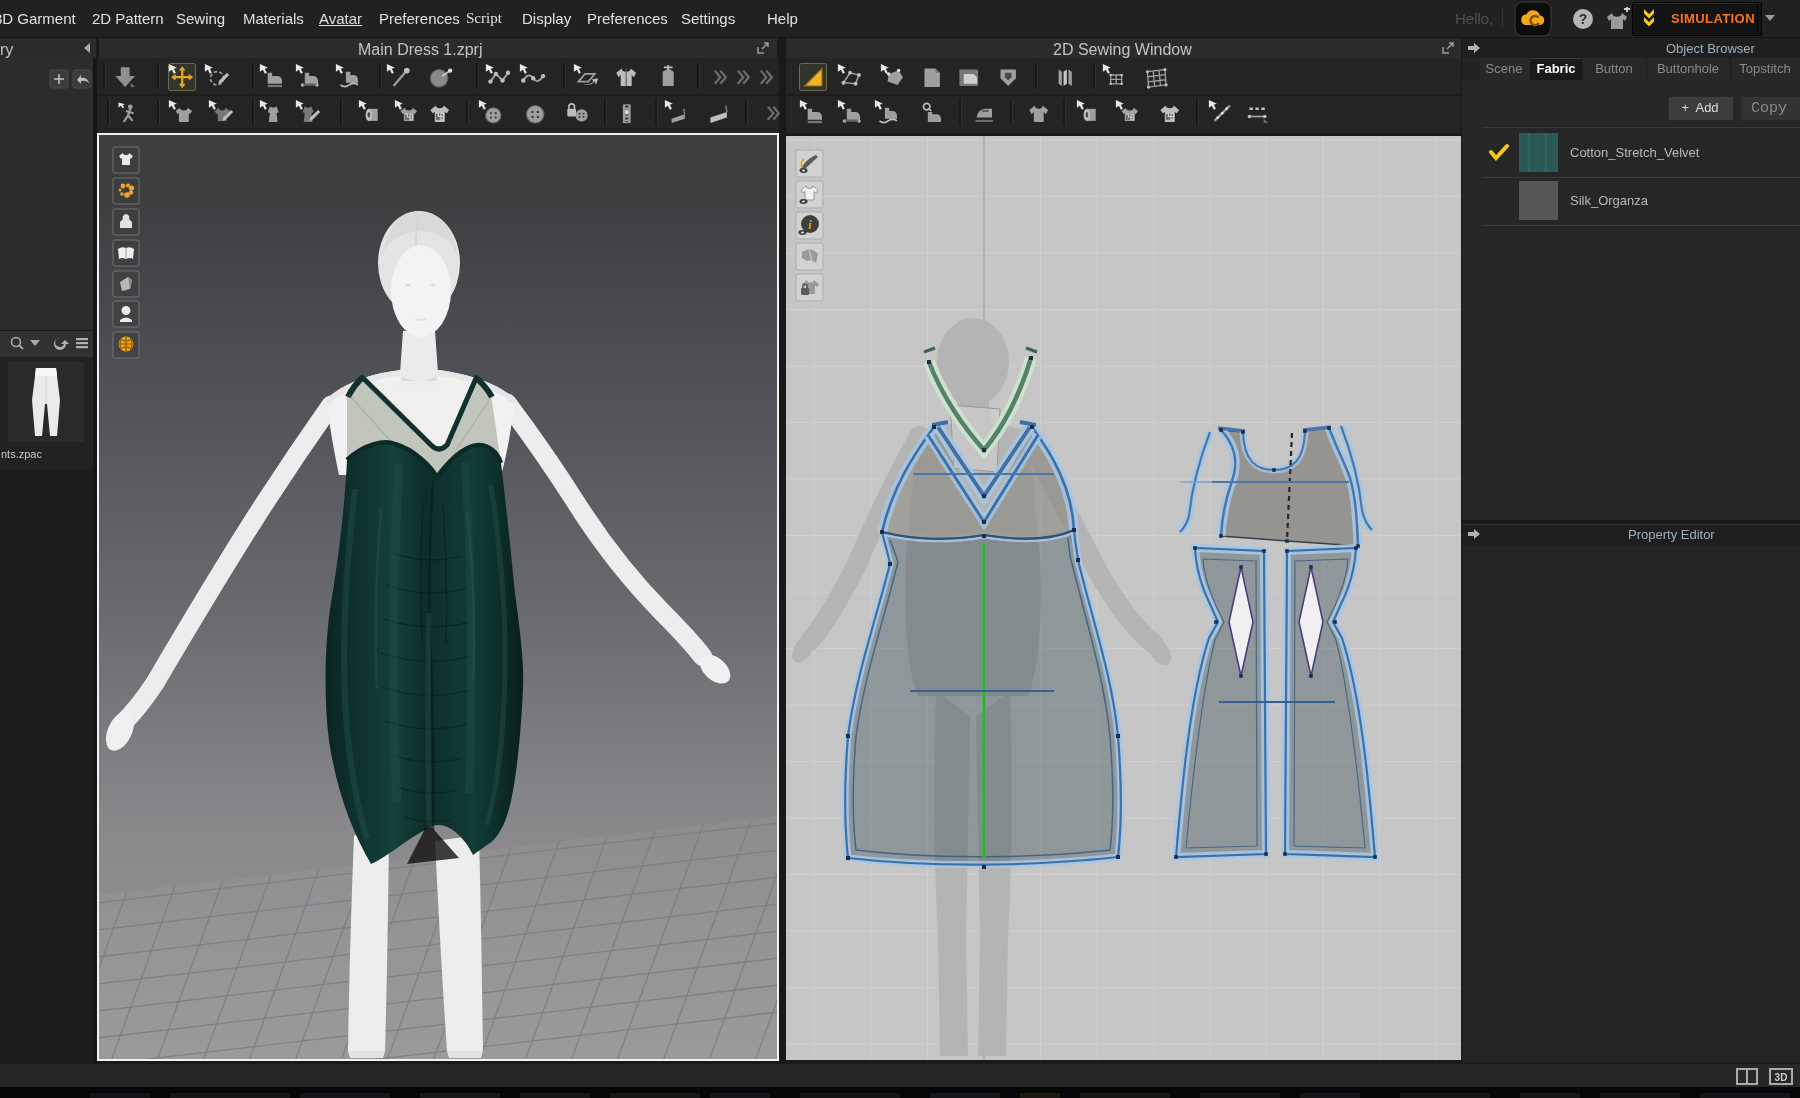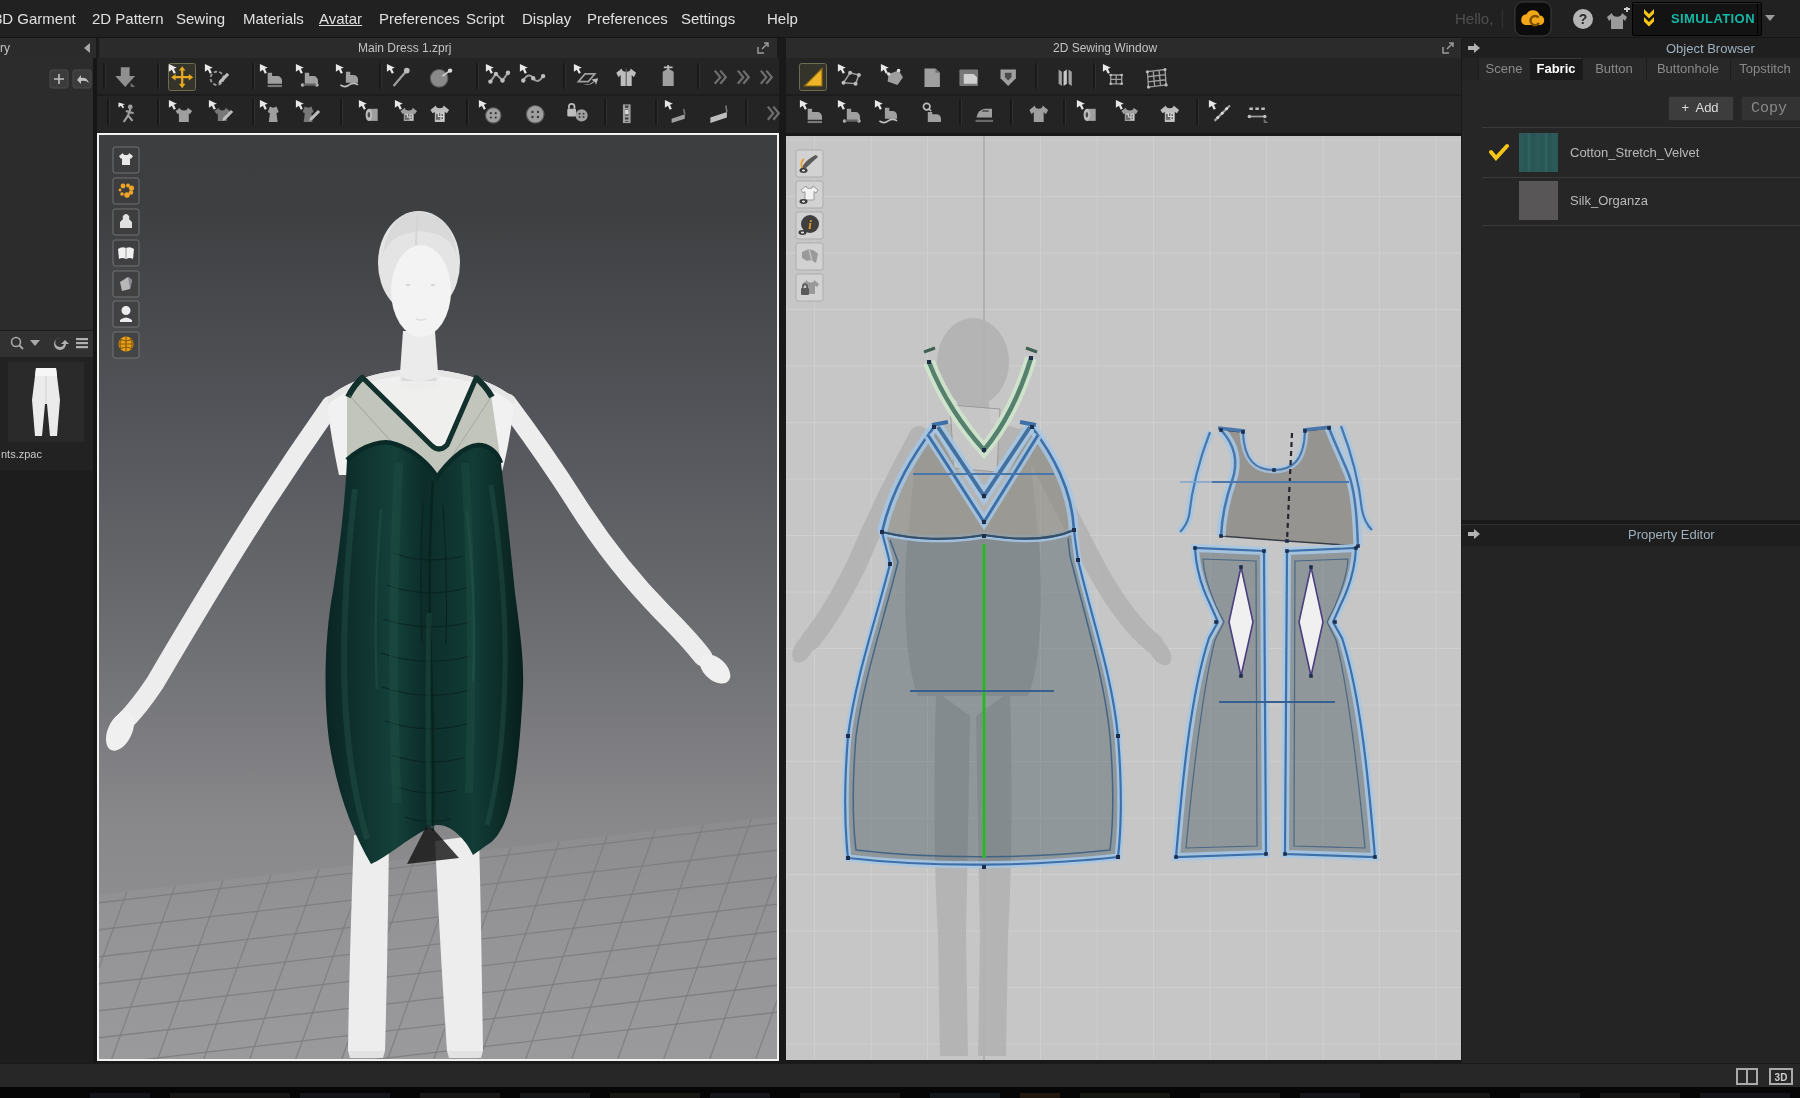--- a/index.html
+++ b/index.html
@@ -1,29 +1,29 @@
 <!DOCTYPE html>
 <html><head><meta charset="utf-8">
 <style>
 html,body{margin:0;padding:0;background:#191919;width:1800px;height:1098px;overflow:hidden;
  font-family:"Liberation Sans",sans-serif;}
 #page{position:relative;width:1800px;height:1098px;background:#191919;}
 .abs{position:absolute;}
 .menu{color:#e0e0e0;font-size:15px;line-height:37px;position:absolute;top:0;}
-.ttext{color:#c3c3c3;font-size:12px;}
+.ttext{color:#c3c3c3;font-size:16px;}
 </style></head><body>
 <div id="page">
 <div class="abs" style="left:0px;top:0px;width:1800px;height:37px;background:#212121;border-bottom:1px solid #151515;"></div>
 <span class="menu" style="left:-6px;">3D Garment</span>
 <span class="menu" style="left:92px;">2D Pattern</span>
 <span class="menu" style="left:176px;">Sewing</span>
 <span class="menu" style="left:243px;">Materials</span>
 <span class="menu" style="left:319px;text-decoration:underline;">Avatar</span>
 <span class="menu" style="left:379px;">Preferences</span>
-<span class="menu" style="left:466px;">Script</span>
+<span class="menu" style="left:466px;font-family:Liberation Serif, serif;">Script</span>
 <span class="menu" style="left:522px;">Display</span>
 <span class="menu" style="left:587px;">Preferences</span>
 <span class="menu" style="left:681px;">Settings</span>
 <span class="menu" style="left:751px;margin-left:16px;">Help</span>
 <span class="menu" style="left:1455px;color:#4f4f4f;">Hello,</span>
 <div class="abs" style="left:1502px;top:9px;width:1px;height:19px;background:#333;"></div>
 <svg class="abs" style="left:1514px;top:1px;" width="38" height="36" viewBox="0 0 38 36">
 <rect x="1" y="1" width="36" height="34" rx="8" fill="#0c0c0c" stroke="#3c3c3c"></rect>
 <path d="M11 24 a5.5 5.5 0 0 1 1.5 -10.7 a7 7 0 0 1 13.2 1.2 a4.8 4.8 0 0 1 1 9.4 z" fill="#f4a718"></path>
 <path d="M24.5 16.5 a4.6 4.6 0 1 0 0.5 5.5" fill="none" stroke="#7a5200" stroke-width="2.4"></path>
@@ -34,21 +34,21 @@
 </svg>
 <svg class="abs" style="left:1603px;top:7px;" width="28" height="24" viewBox="0 0 28 24">
 <path d="M9 6 L4 10 L6 14 L8 12 L8 22 L20 22 L20 12 L22 14 L24 10 L19 6 a4 3 0 0 1 -10 0 z" fill="#9a9a9a"></path>
 <path d="M21 2 h6 M24 -1 v6" stroke="#cfcfcf" stroke-width="1.8"></path>
 </svg>
 <div class="abs" style="left:1632px;top:2px;width:128px;height:32px;background:#131313;border:1px solid #000;border-radius:2px;box-shadow:inset 0 1px 0 #2a2a2a;"></div>
 <svg class="abs" style="left:1641px;top:8px;" width="22" height="20" viewBox="0 0 22 20">
 <path d="M3 1 L8 6 L13 1 L13 5.5 L8 10.5 L3 5.5 z" fill="#f5c518"></path>
 <path d="M3 9 L8 14 L13 9 L13 13.5 L8 18.5 L3 13.5 z" fill="#f5c518"></path>
 </svg>
-<span class="abs" style="left:1671px;top:11px;color:#14b8a6;font-size:13px;font-weight:bold;letter-spacing:0.4px;">SIMULATION</span>
+<span class="abs" style="left:1671px;top:11px;color:#f97316;font-size:13px;font-weight:bold;letter-spacing:0.4px;">SIMULATION</span>
 <div class="abs" style="left:1757px;top:2px;width:1px;height:32px;background:#000;"></div>
 <svg class="abs" style="left:1763px;top:13px;" width="14" height="10" viewBox="0 0 14 10">
 <path d="M2 2 L7 8 L12 2 z" fill="#9a9a9a"></path>
     </svg>
 <div class="abs" style="left:0px;top:38px;width:1800px;height:20px;background:#1a1a1a;"></div>
 <div class="abs" style="left:0px;top:38px;width:96px;height:20px;background:#2b2b2b;"></div>
 <span class="abs ttext" style="left:0px;top:41px;">ry</span>
 <svg class="abs" style="left:80px;top:41px;" width="14" height="14" viewBox="0 0 14 14">
 <path d="M10 2 L4 7 L10 12 z" fill="#a8a8a8"></path>
     </svg>

